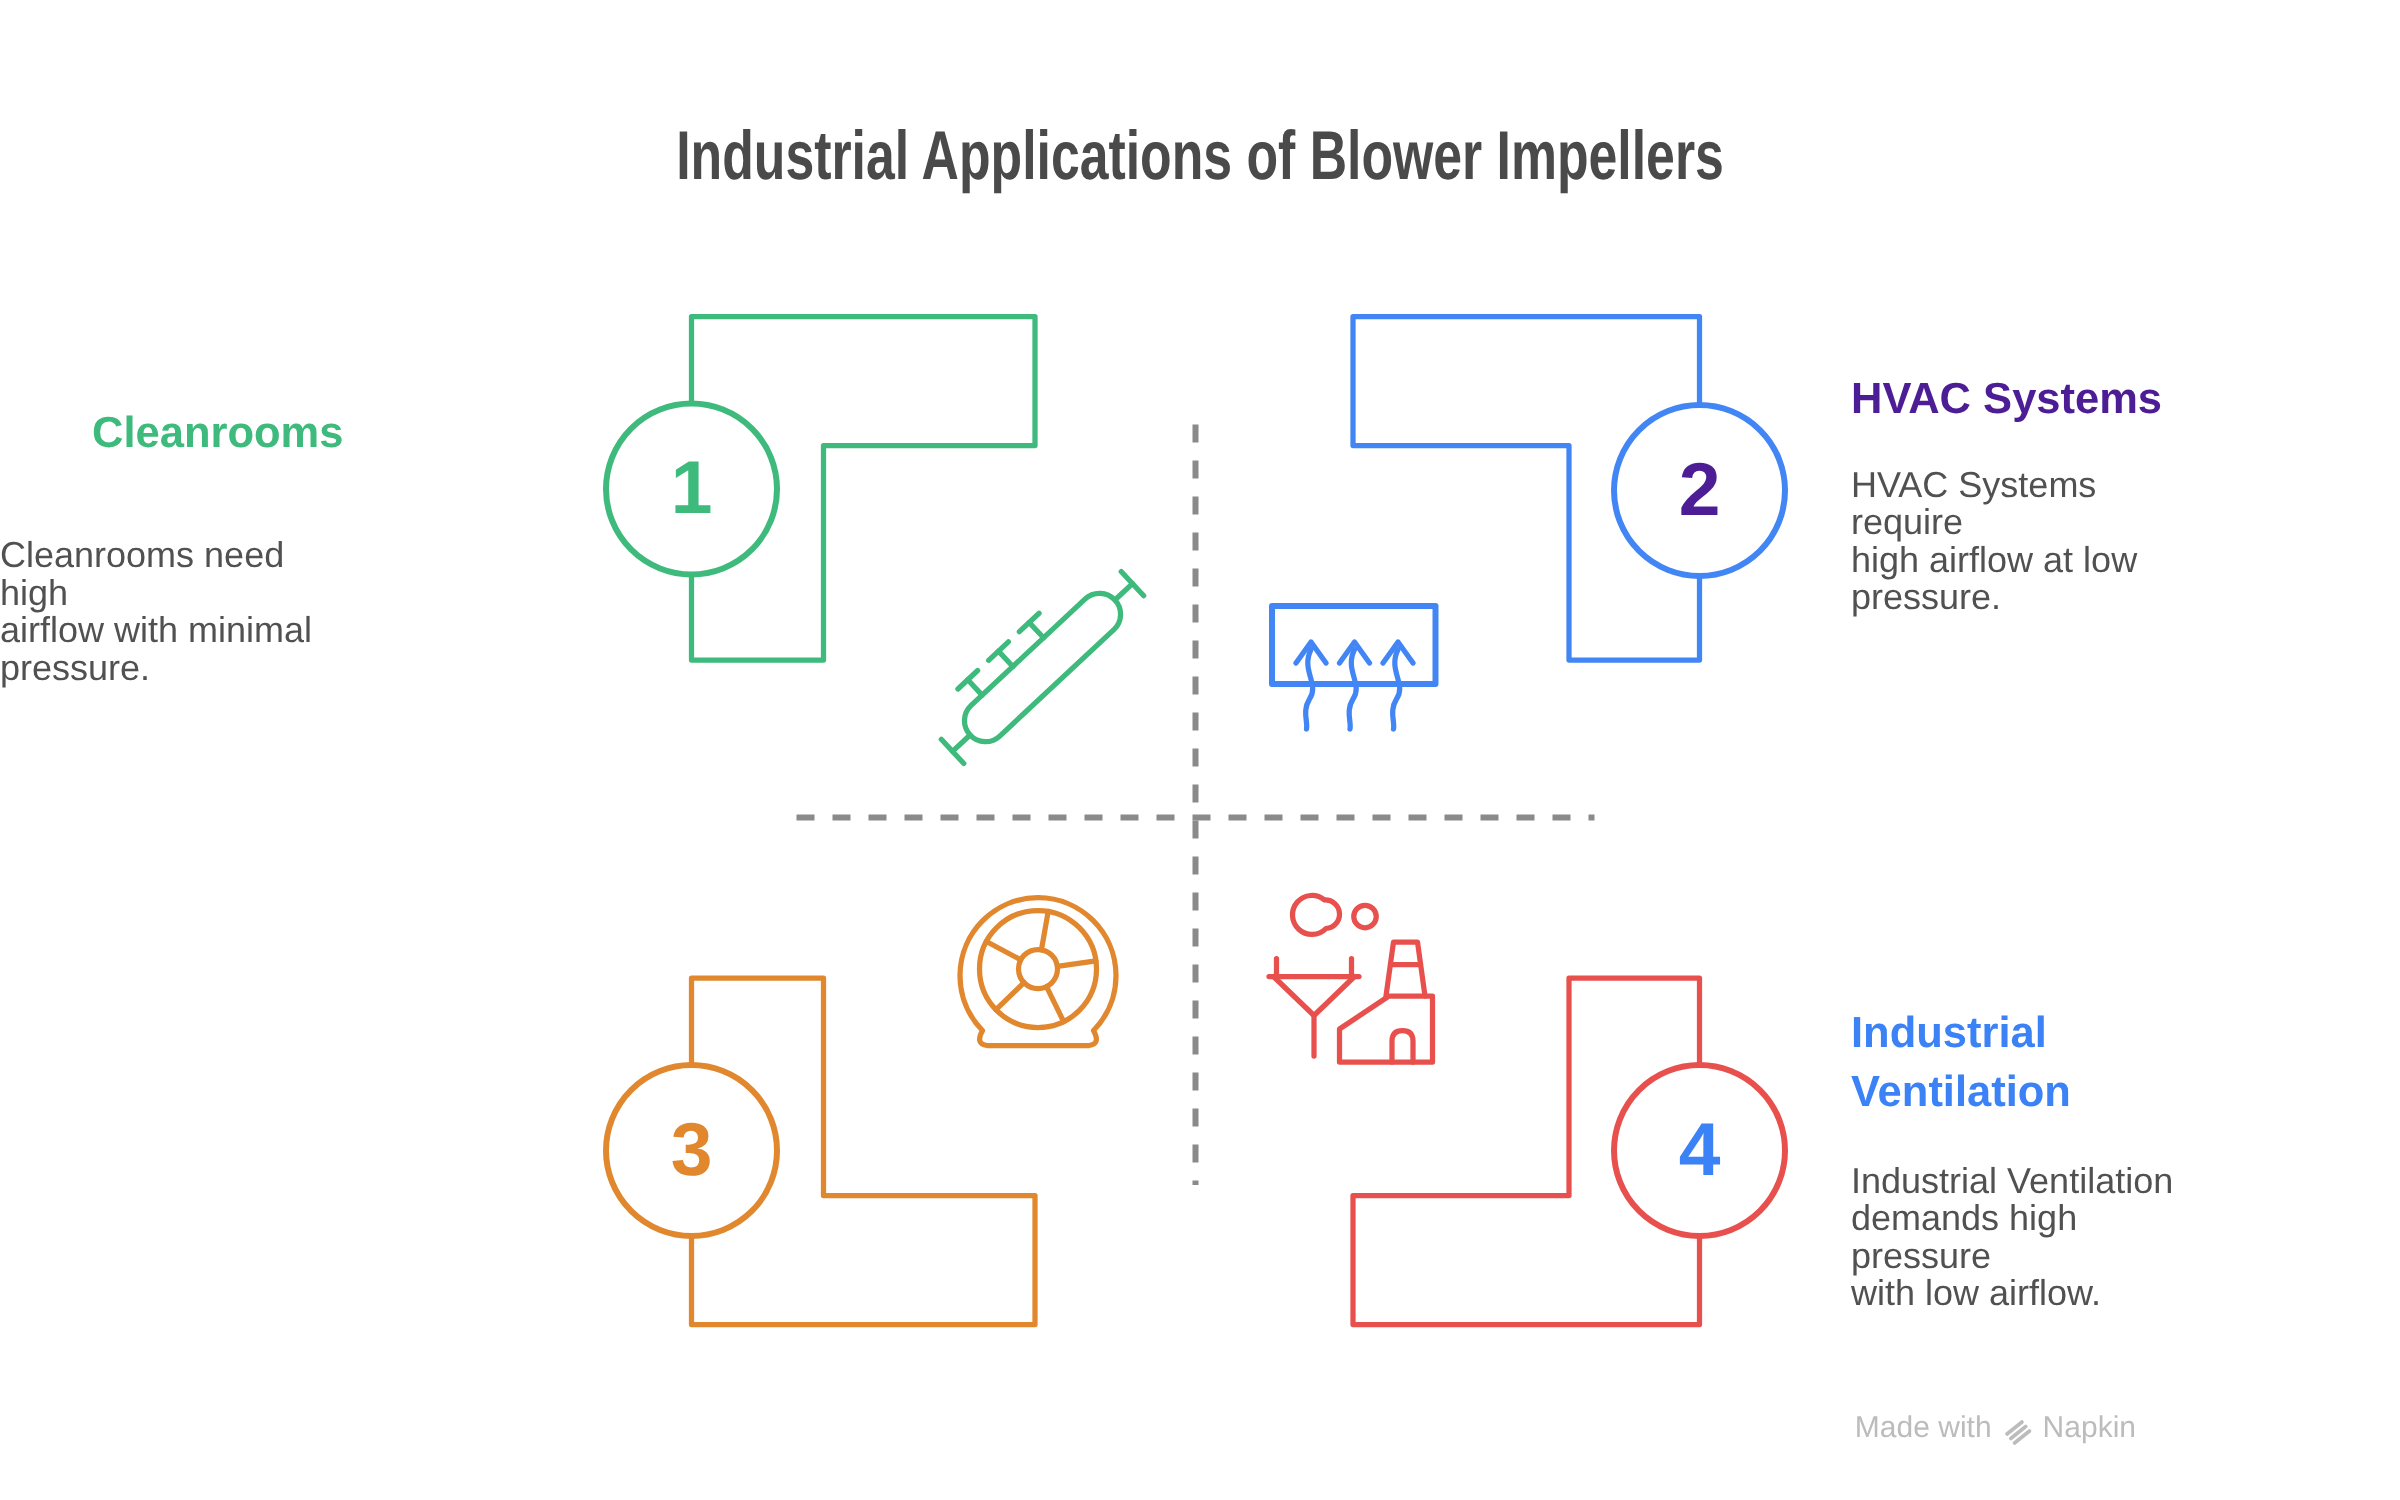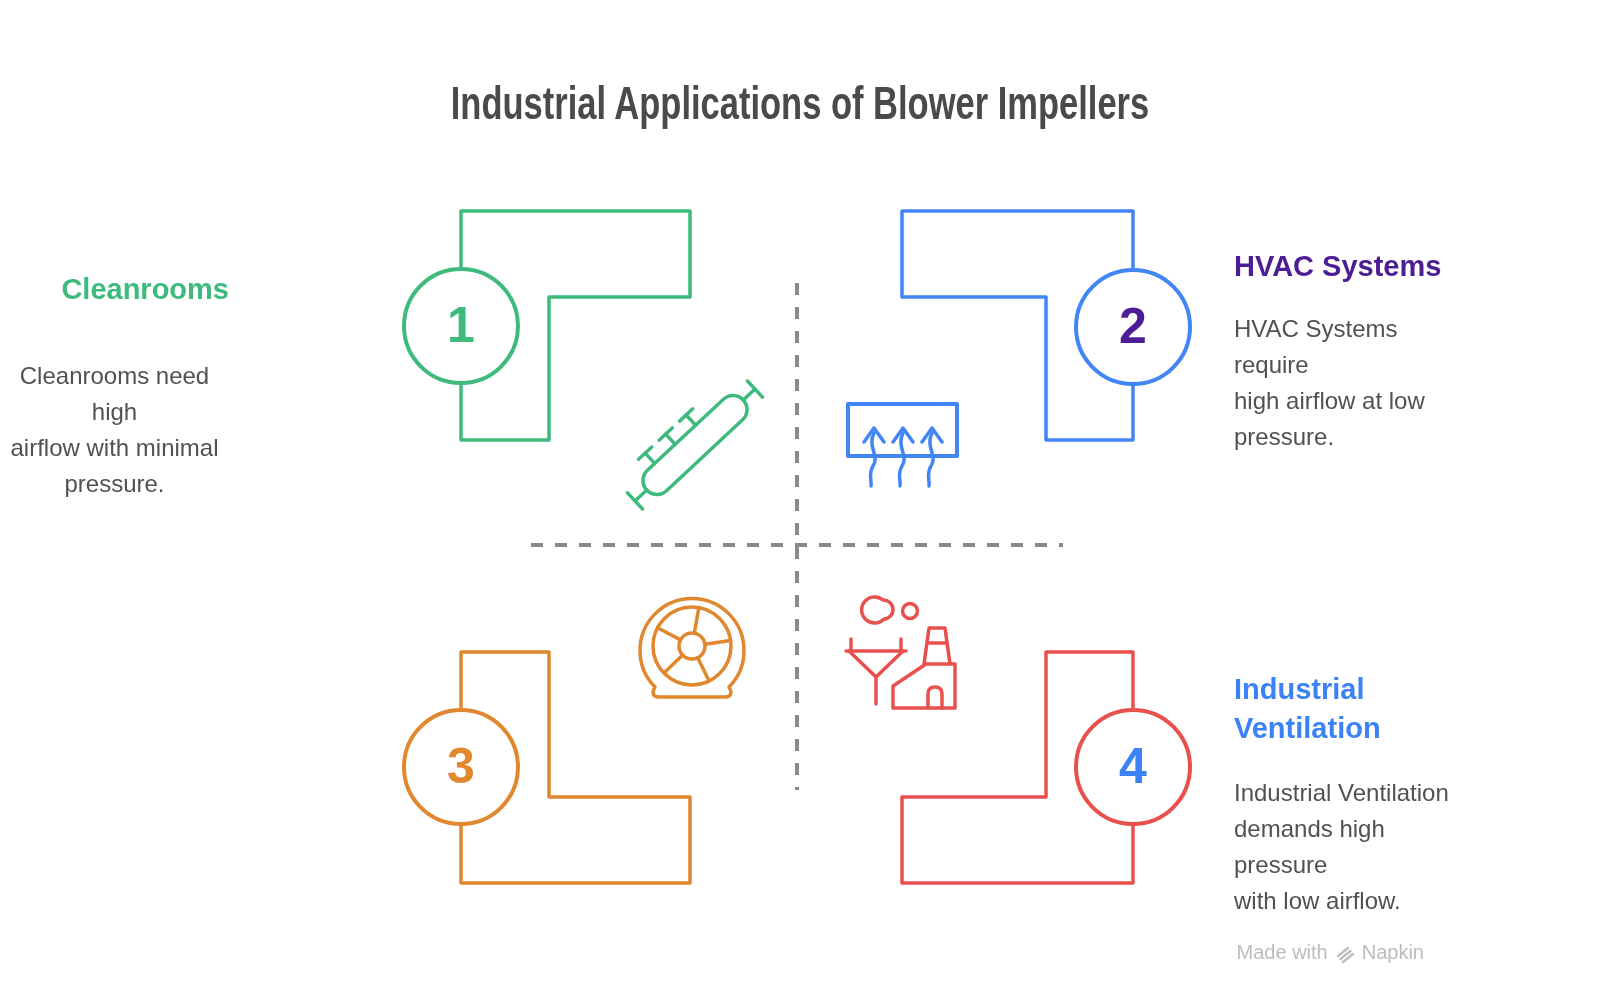--- a/index.html
+++ b/index.html
@@ -10,23 +10,23 @@
   #shape-layer{position:absolute;left:0;top:0;}
   .page-title{
     position:absolute;left:800px;top:76px;
     transform:translateX(-50%) scaleX(0.75);transform-origin:center;
     font-size:46px;font-weight:bold;color:#4a4a4a;white-space:nowrap;letter-spacing:0px;
   }
   .q-heading{
     position:absolute;font-size:29px;font-weight:bold;line-height:39px;white-space:pre-line;
   }
   .q-body{
-    position:absolute;font-size:24px;line-height:36px;color:#515151;white-space:pre-line;
+    position:absolute;font-size:24px;line-height:25px;color:#515151;white-space:pre-line;
   }
-  .align-right{text-align:center;}
+  .align-right{text-align:left;}
   .align-left{text-align:left;}
   .green{color:#3dba7c;}
   .blue{color:#4c1d95;}
   .orange{color:#e1872e;}
   .red{color:#3b82f6;}
   .step-number{
     position:absolute;width:120px;height:120px;line-height:118px;text-align:center;
     font-size:50px;font-weight:bold;
   }
   .watermark{

